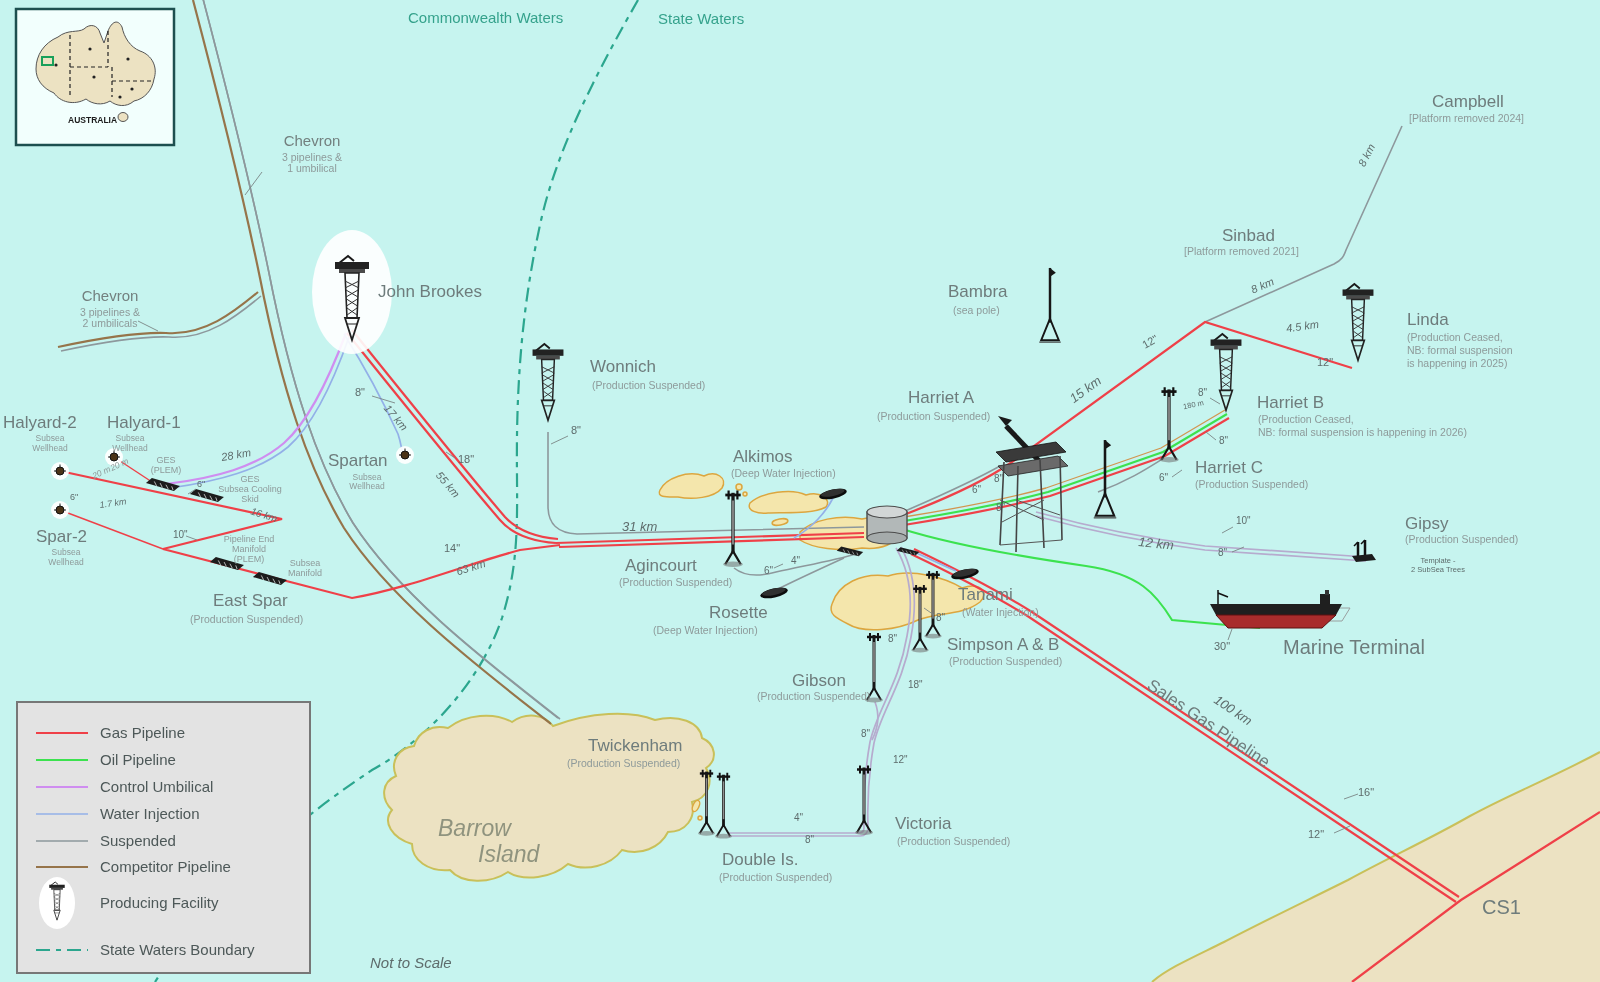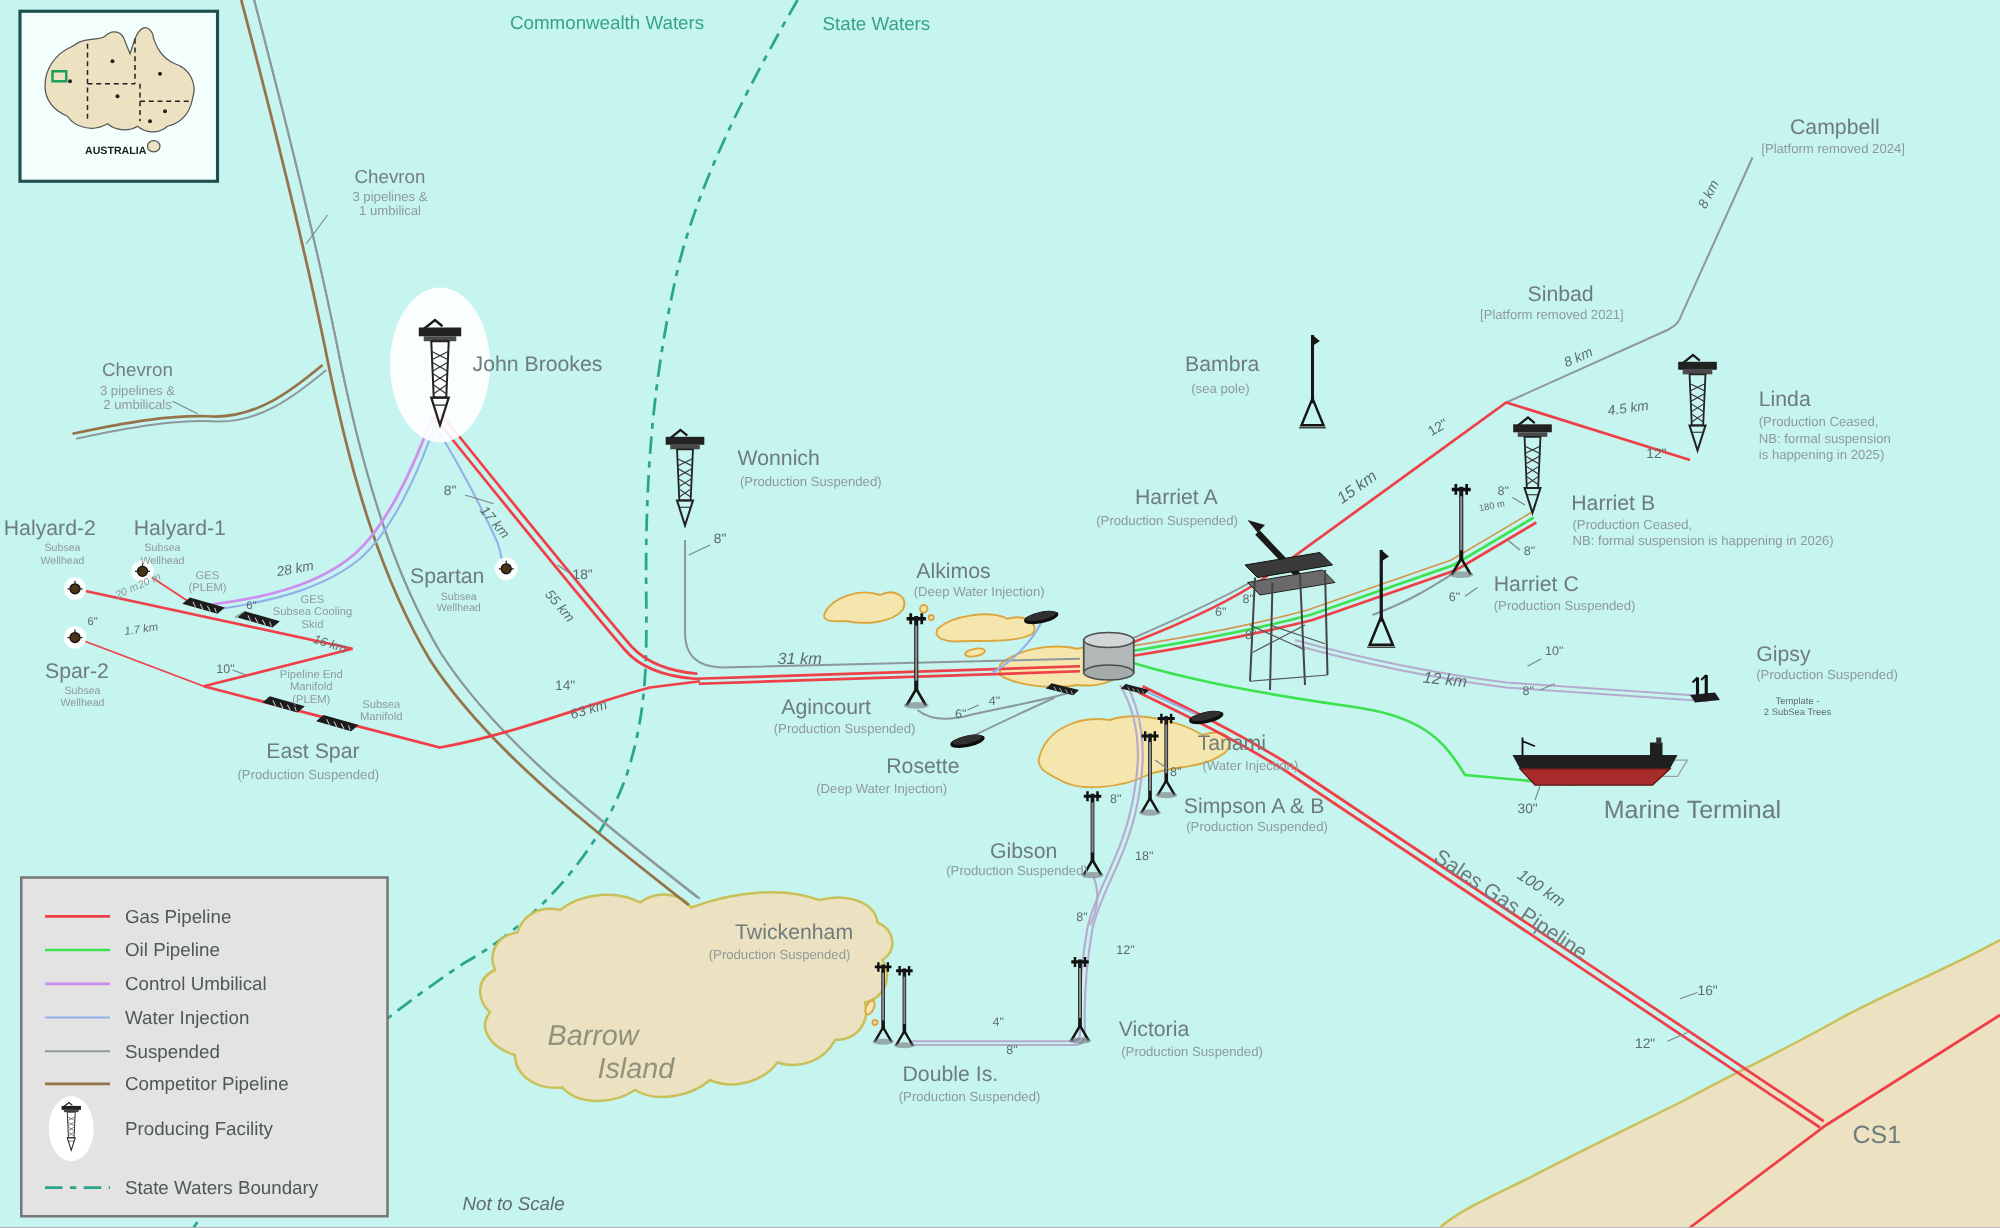--- a/index.html
+++ b/index.html
@@ -1,16 +1,16 @@
 <!DOCTYPE html>
 <html><head>
 <meta charset="utf-8">
 <style>
   html,body{margin:0;padding:0;background:#9fb8b5;}
-  .stage{position:relative;width:1600px;height:982px;overflow:hidden;background:#ec4899;}
+  .stage{position:relative;width:1600px;height:982px;overflow:hidden;background:#84cc16;}
   svg{display:block}
   text{font-family:"Liberation Sans","DejaVu Sans",sans-serif;}
   .t17{font-size:17px;fill:#6e7c7c}
   .t15{font-size:15px;fill:#73807f}
   .t20{font-size:20px;fill:#6e7c7c}
   .sub{font-size:10.5px;fill:#8e9a9a}
   .sub9{font-size:9px;fill:#8e9a9a}
   .sub85{font-size:8.5px;fill:#8e9a9a}
   .dim{font-size:11px;fill:#5e6c6c}
   .dim10{font-size:10px;fill:#5e6c6c}

